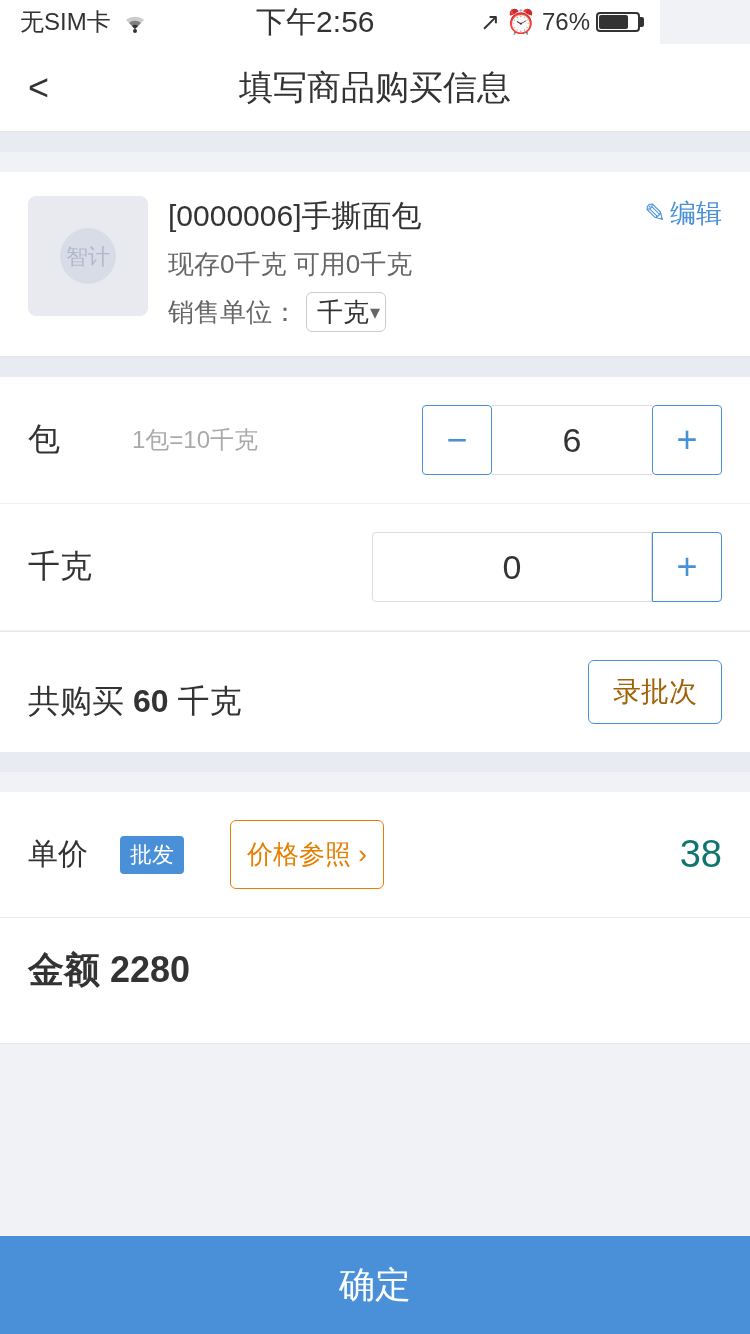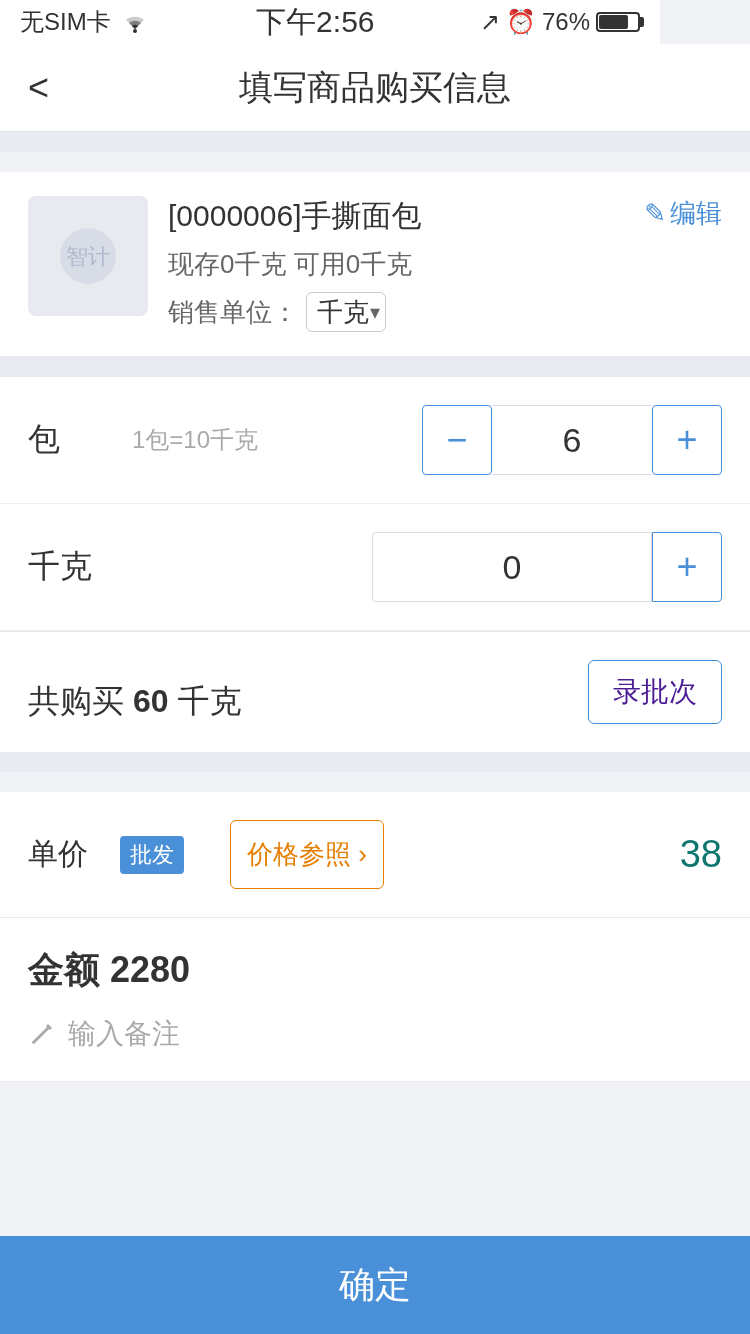--- a/index.html
+++ b/index.html
@@ -200,21 +200,21 @@
       background: #fff;
     }
     .total-text {
       font-size: 32px;
       color: #333;
     }
     .total-text span { font-weight: 500; }
     .batch-btn {
       margin-left: auto;
       border: 1.5px solid #4a90d9;
-      color: #4c1d95;
+      color: #a16207;
       border-radius: 6px;
       padding: 12px 24px;
       font-size: 28px;
       background: #fff;
       cursor: pointer;
     }
 
     
     .price-section {
       background: #fff;
@@ -406,25 +406,19 @@
   <button class="price-ref-btn">价格参照 ›</button>
   <span class="price-value">38</span>
 </div>
 
 <div class="amount-section">
   <div class="amount-row">
     <span>金额</span>
     <span> </span>
     <span>2280</span>
   </div>
-  <div class="note-row">
-    <svg width="28" height="28" viewBox="0 0 28 28">
-      <path d="M4 22L8 18l12-12 2 2-12 12-4 4-2-1zM20 4l4 4-2 2-4-4 2-2z" fill="#aaa"></path>
-    </svg>
-    <span style="color:#aaa; font-size:28px;">输入备注</span>
-  </div>
 </div>
 
 <div class="empty-space"></div>
 
 <div class="bottom-bar">
   <span class="bottom-btn-text">确定</span>
 </div>
 
 </body></html>

